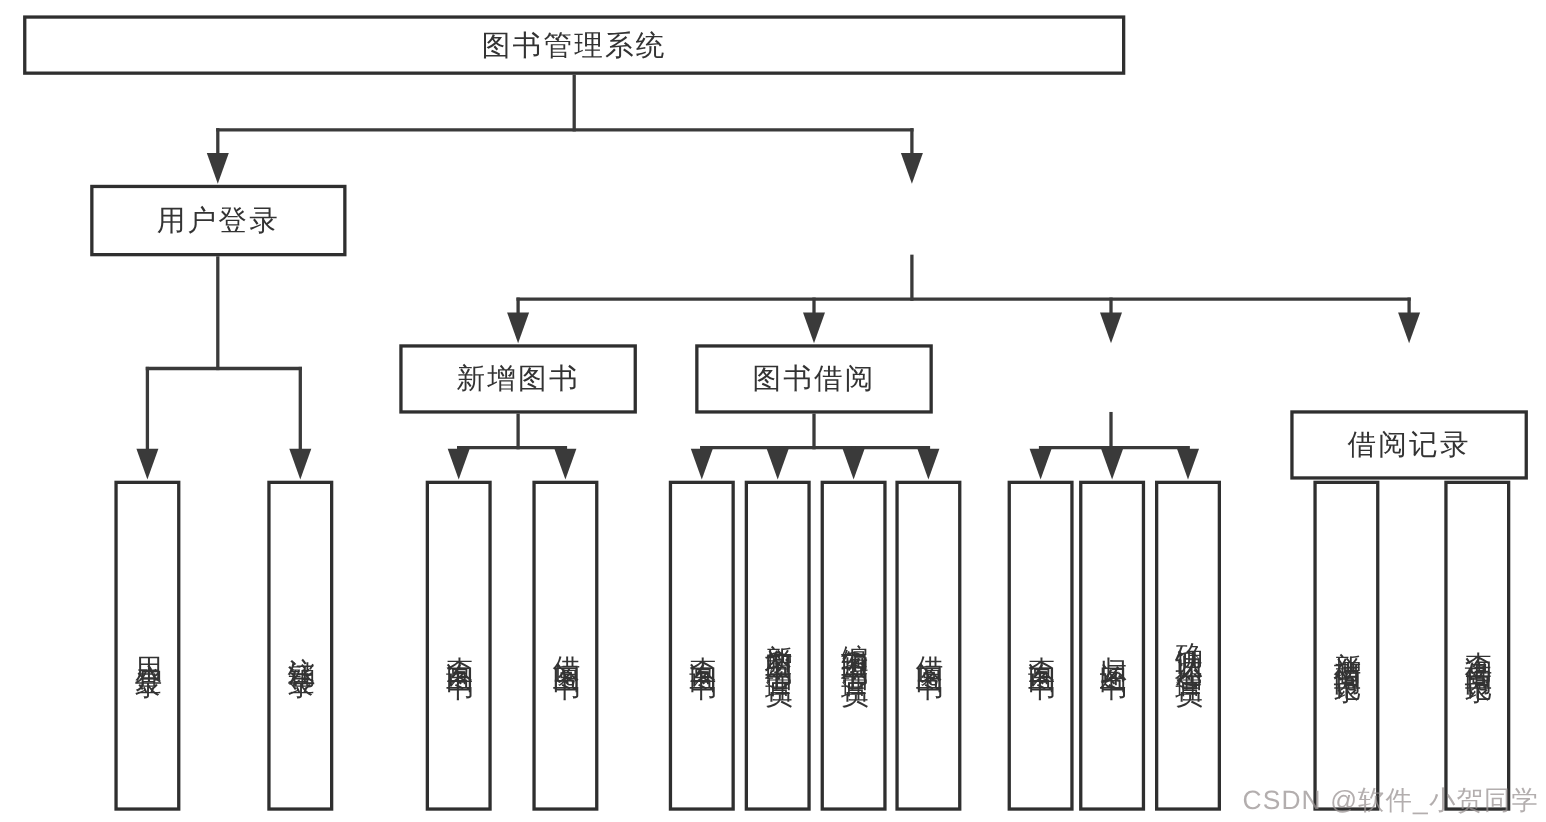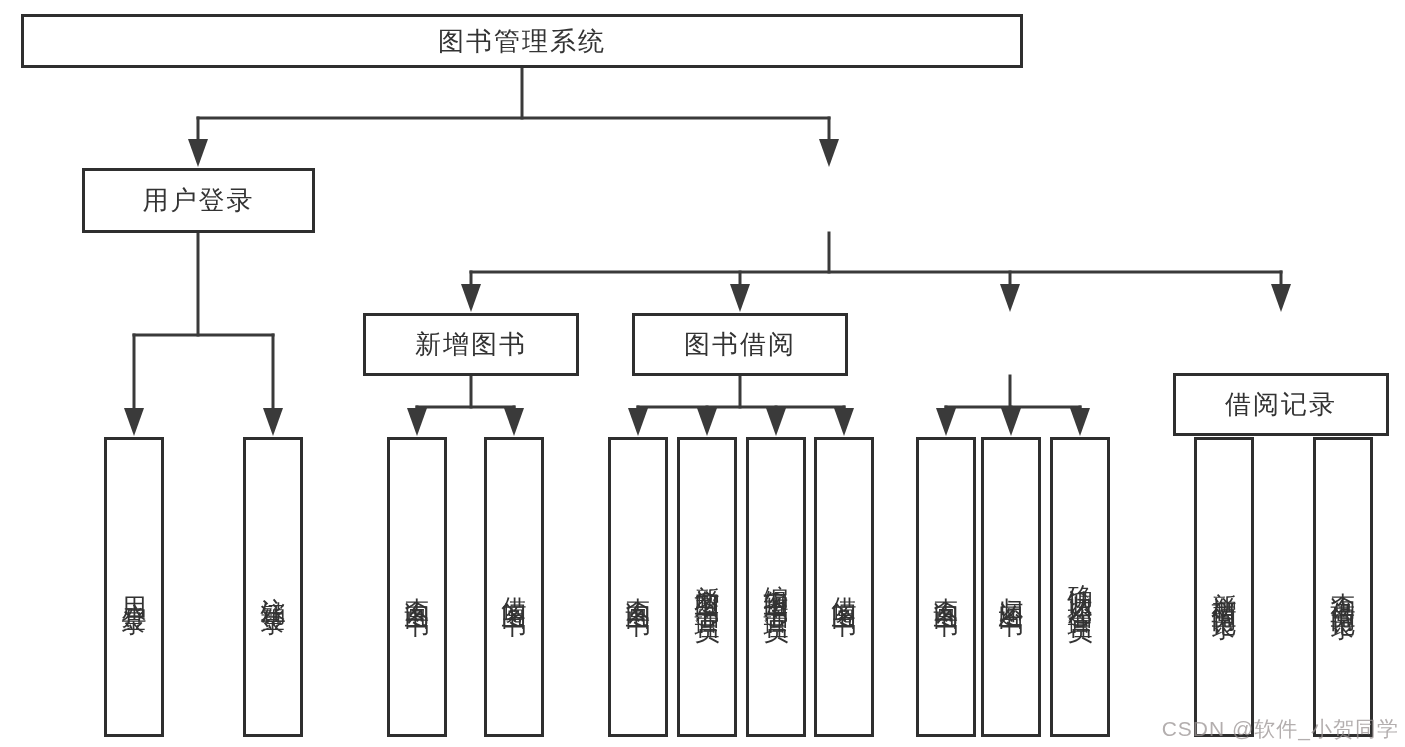--- a/index.html
+++ b/index.html
@@ -39,21 +39,21 @@
   .root{left:21px;top:14px;width:1002px;height:54px;align-items:center;}
   .l2a{left:82px; top:168px;width:233px;height:65px;}
   .l2b{left:712px;top:168px;width:233px;height:65px;}
   .l3a{left:363px; top:313px;width:216px;height:63px;}
   .l3b{left:632px; top:313px;width:216px;height:63px;}
   .l3c{left:902px; top:313px;width:216px;height:63px;}
   .l3d{left:1173px;top:325px;width:216px;height:63px;margin-top:48px;}
   .watermark{
     position:absolute;
     right:6px;bottom:4px;
-    font-size:21px;
+    font-size:24px;
     color:rgba(153,147,147,0.75);
     letter-spacing:1px;
     z-index:5;
     white-space:nowrap;
   }
 </style>
 </head>
 <body>
 
 <div class="canvas">

